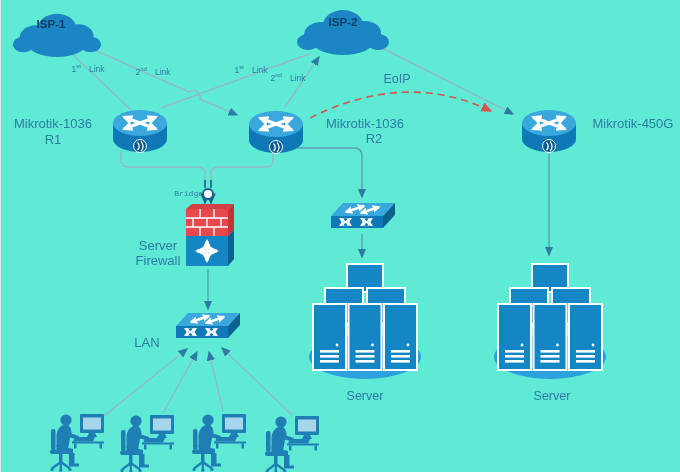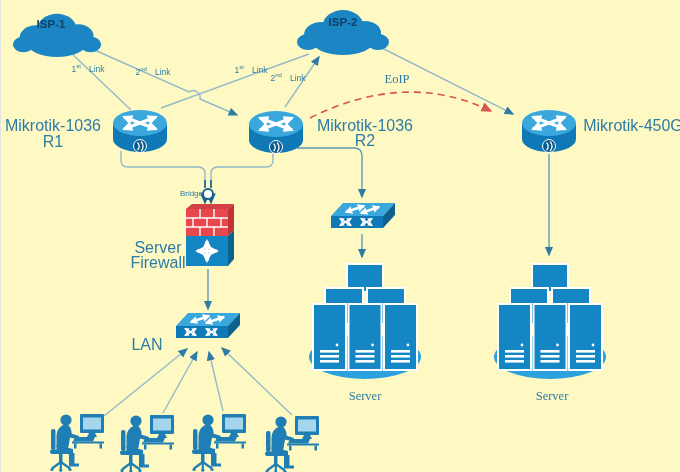--- a/index.html
+++ b/index.html
@@ -1,26 +1,26 @@
 <!DOCTYPE html>
 <html><head>
 <meta charset="utf-8">
 <style>
   html,body{margin:0;padding:0;background:#fff;}
-  #canvas{position:relative;width:680px;height:472px;background:#fef9c3;overflow:hidden;
+  #canvas{position:relative;width:680px;height:472px;background:#5eead4;overflow:hidden;
           font-family:"Liberation Sans", sans-serif;border-left:1px solid #e3e3e3;}
   .layer{position:absolute;left:0;top:0;}
   .node{position:absolute;}
-  .lbl{position:absolute;color:#2e7ca6;font-size:16px;line-height:1.15;text-align:center;white-space:nowrap;}
+  .lbl{position:absolute;color:#2e7ca6;font-size:13px;line-height:1.15;text-align:center;white-space:nowrap;}
   .cloud-lbl{color:#0e3f66;font-weight:bold;font-size:11.5px;}
   .link-lbl{font-size:8.5px;}
   .link-lbl sup{font-size:6px;}
   .link-lbl .w{margin-left:8px;}
-  .small-lbl{font-size:8px;}
-  .big-lbl{font-size:12.5px;font-family:Liberation Serif, serif;}
+  .small-lbl{font-size:8px;font-family:Liberation Mono, monospace;}
+  .big-lbl{font-size:12.5px;}
   .right{text-align:right;}
 </style>
 </head>
 <body>
 
 <div id="canvas">
 
   <svg width="0" height="0" style="position:absolute" aria-hidden="true">
     <defs>
       <marker id="mA" markerWidth="8" markerHeight="8" refX="6" refY="3" orient="auto">
@@ -236,21 +236,21 @@
     <svg width="62" height="64" viewBox="0 0 62 64">
         <use href="#sym-ws"></use>
       </svg></div>
 
   <div class="lbl cloud-lbl" style="left:12px;top:18px;width:76px">ISP-1</div>
   <div class="lbl cloud-lbl" style="left:304px;top:16px;width:76px">ISP-2</div>
 
   <div class="lbl" style="left:2px;top:117px;width:100px">Mikrotik-1036</div>
   <div class="lbl" style="left:2px;top:133px;width:100px">R1</div>
   <div class="lbl" style="left:314px;top:117px;width:100px">Mikrotik-1036</div>
-  <div class="lbl" style="left:314px;top:132px;width:100px">R2</div>
+  <div class="lbl" style="left:323px;top:132px;width:100px">R2</div>
   <div class="lbl" style="left:580px;top:117px;width:104px">Mikrotik-450G</div>
 
   <div class="lbl link-lbl" style="left:62px;top:63px;width:50px">
     <span>1</span><sup>st</sup><span class="w">Link</span></div>
   <div class="lbl link-lbl" style="left:127px;top:66px;width:50px">
     <span>2</span><sup>nd</sup><span class="w">Link</span></div>
   <div class="lbl link-lbl" style="left:225px;top:64px;width:50px">
     <span>1</span><sup>st</sup><span class="w">Link</span></div>
   <div class="lbl link-lbl" style="left:262px;top:72px;width:50px">
     <span>2</span><sup>nd</sup><span class="w">Link</span></div>

